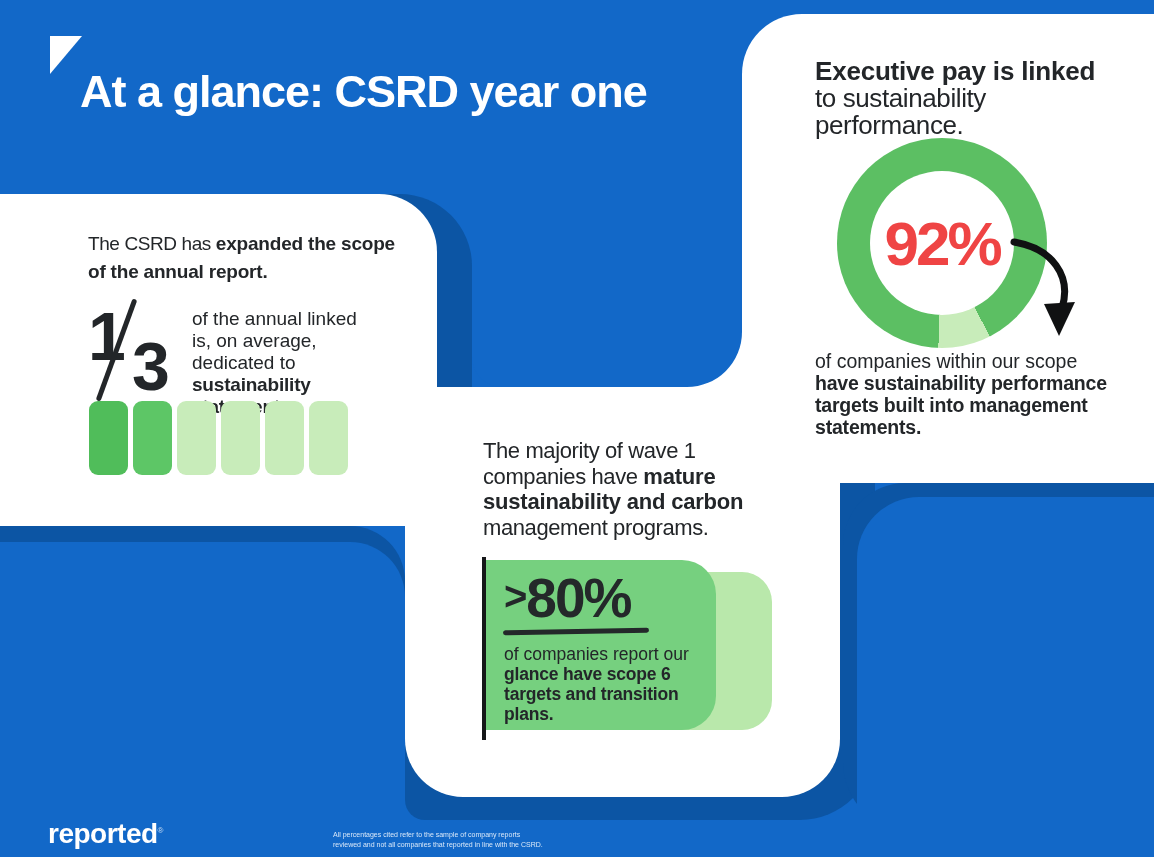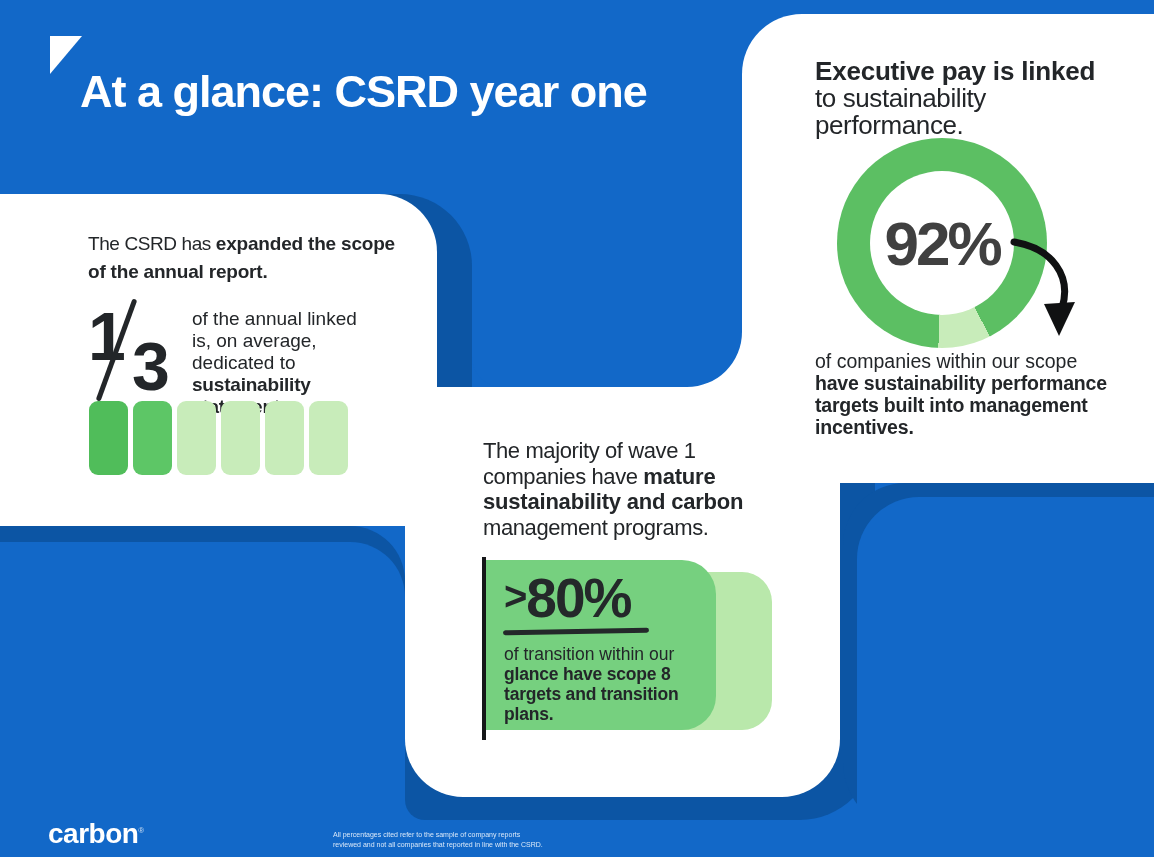--- a/index.html
+++ b/index.html
@@ -41,21 +41,21 @@
   .title .t-reg{font-weight:600;}
   
   .h{font-size:26px;line-height:27px;letter-spacing:-0.4px;font-weight:400;}
   .h b,.cap b{font-weight:700;letter-spacing:-0.2px;}
   .cap{font-size:19px;line-height:22px;font-weight:400;}
   
   .a-head{left:815px;top:58px;width:300px;}
   .donut{left:837px;top:138px;width:210px;height:210px;border-radius:50%;
     background:conic-gradient(from 0deg,var(--green) 0 153deg,var(--green-light) 153deg 182deg,var(--green) 182deg 360deg);}
   .donut-hole{position:absolute;inset:33px;background:#fff;border-radius:50%;display:flex;align-items:center;justify-content:center;}
-  .donut-val{font-size:62px;font-weight:800;letter-spacing:-3px;color:#404040;}
+  .donut-val{font-size:62px;font-weight:800;letter-spacing:-3px;color:#ef4444;}
   .arrow{left:1000px;top:232px;width:86px;height:130px;}
   .a-cap{left:815px;top:350px;width:300px;font-size:19.5px;line-height:22px;}
   
   .b-head{left:88px;top:230px;width:312px;font-size:19px;line-height:27.5px;}
   .frac{left:86px;top:298px;width:96px;height:104px;font-weight:800;color:var(--text-dark);}
   .frac-num{position:absolute;left:2px;top:4px;font-size:68px;line-height:1;}
   .frac-den{position:absolute;left:46px;top:34px;font-size:68px;line-height:1;}
   .frac-slash{position:absolute;left:28px;top:-2px;width:5px;height:108px;background:var(--text-dark);transform:rotate(20deg);border-radius:3px;}
   .b-cap{left:192px;top:308px;width:180px;}
   .bars{left:89px;top:401px;display:flex;gap:5px;}
@@ -105,21 +105,21 @@
   <div class="abs donut">
     <div class="donut-hole">
       <span class="donut-val">92%</span>
     </div>
   </div>
   <svg class="abs arrow" viewBox="0 0 86 130">
     <path d="M14 10 C52 16 72 44 62 76" fill="none" stroke="#101112" stroke-width="7" stroke-linecap="round"></path>
     <polygon points="44,72 59,104 75,70" fill="#101112"></polygon>
   </svg>
   <div class="abs cap a-cap">
-    <span>of companies within our scope </span><b>have sustainability performance targets built into management incentives.</b>
+    <span>of companies within our scope </span><b>have sustainability performance targets built into management statements.</b>
   </div>
 
   <div class="abs h b-head">
     <span>The CSRD has </span><b>expanded the scope of the annual report.</b>
   </div>
   <div class="abs frac">
     <span class="frac-num">1</span>
     <span class="frac-slash"></span>
     <span class="frac-den">3</span>
   </div>
@@ -139,24 +139,24 @@
     <span>The majority of wave 1 companies have </span><b>mature sustainability and carbon</b><span> management programs.</span>
   </div>
   <div class="abs stat-bg-light"></div>
   <div class="abs stat-bg"></div>
   <div class="abs stat-line"></div>
   <div class="abs stat-val">
     <span class="stat-gt">&gt;</span><span>80%</span>
   </div>
   <div class="abs stat-underline"></div>
   <div class="abs cap stat-cap">
-    <span>of transition within our </span><b>glance </b><b>have scope 8 targets and transition plans.</b>
+    <span>of companies report our </span><b>glance </b><b>have scope 6 targets and transition plans.</b>
   </div>
 
   <div class="abs logo">
-    <span>carbon</span><sup>®</sup>
+    <span>reported</span><sup>®</sup>
   </div>
   <div class="abs f-disc">
     <span>All percentages cited refer to the sample of company reports</span>
     <span>reviewed and not all companies that reported in line with the CSRD.</span>
   </div>
 
 </div>
 
 </body></html>

